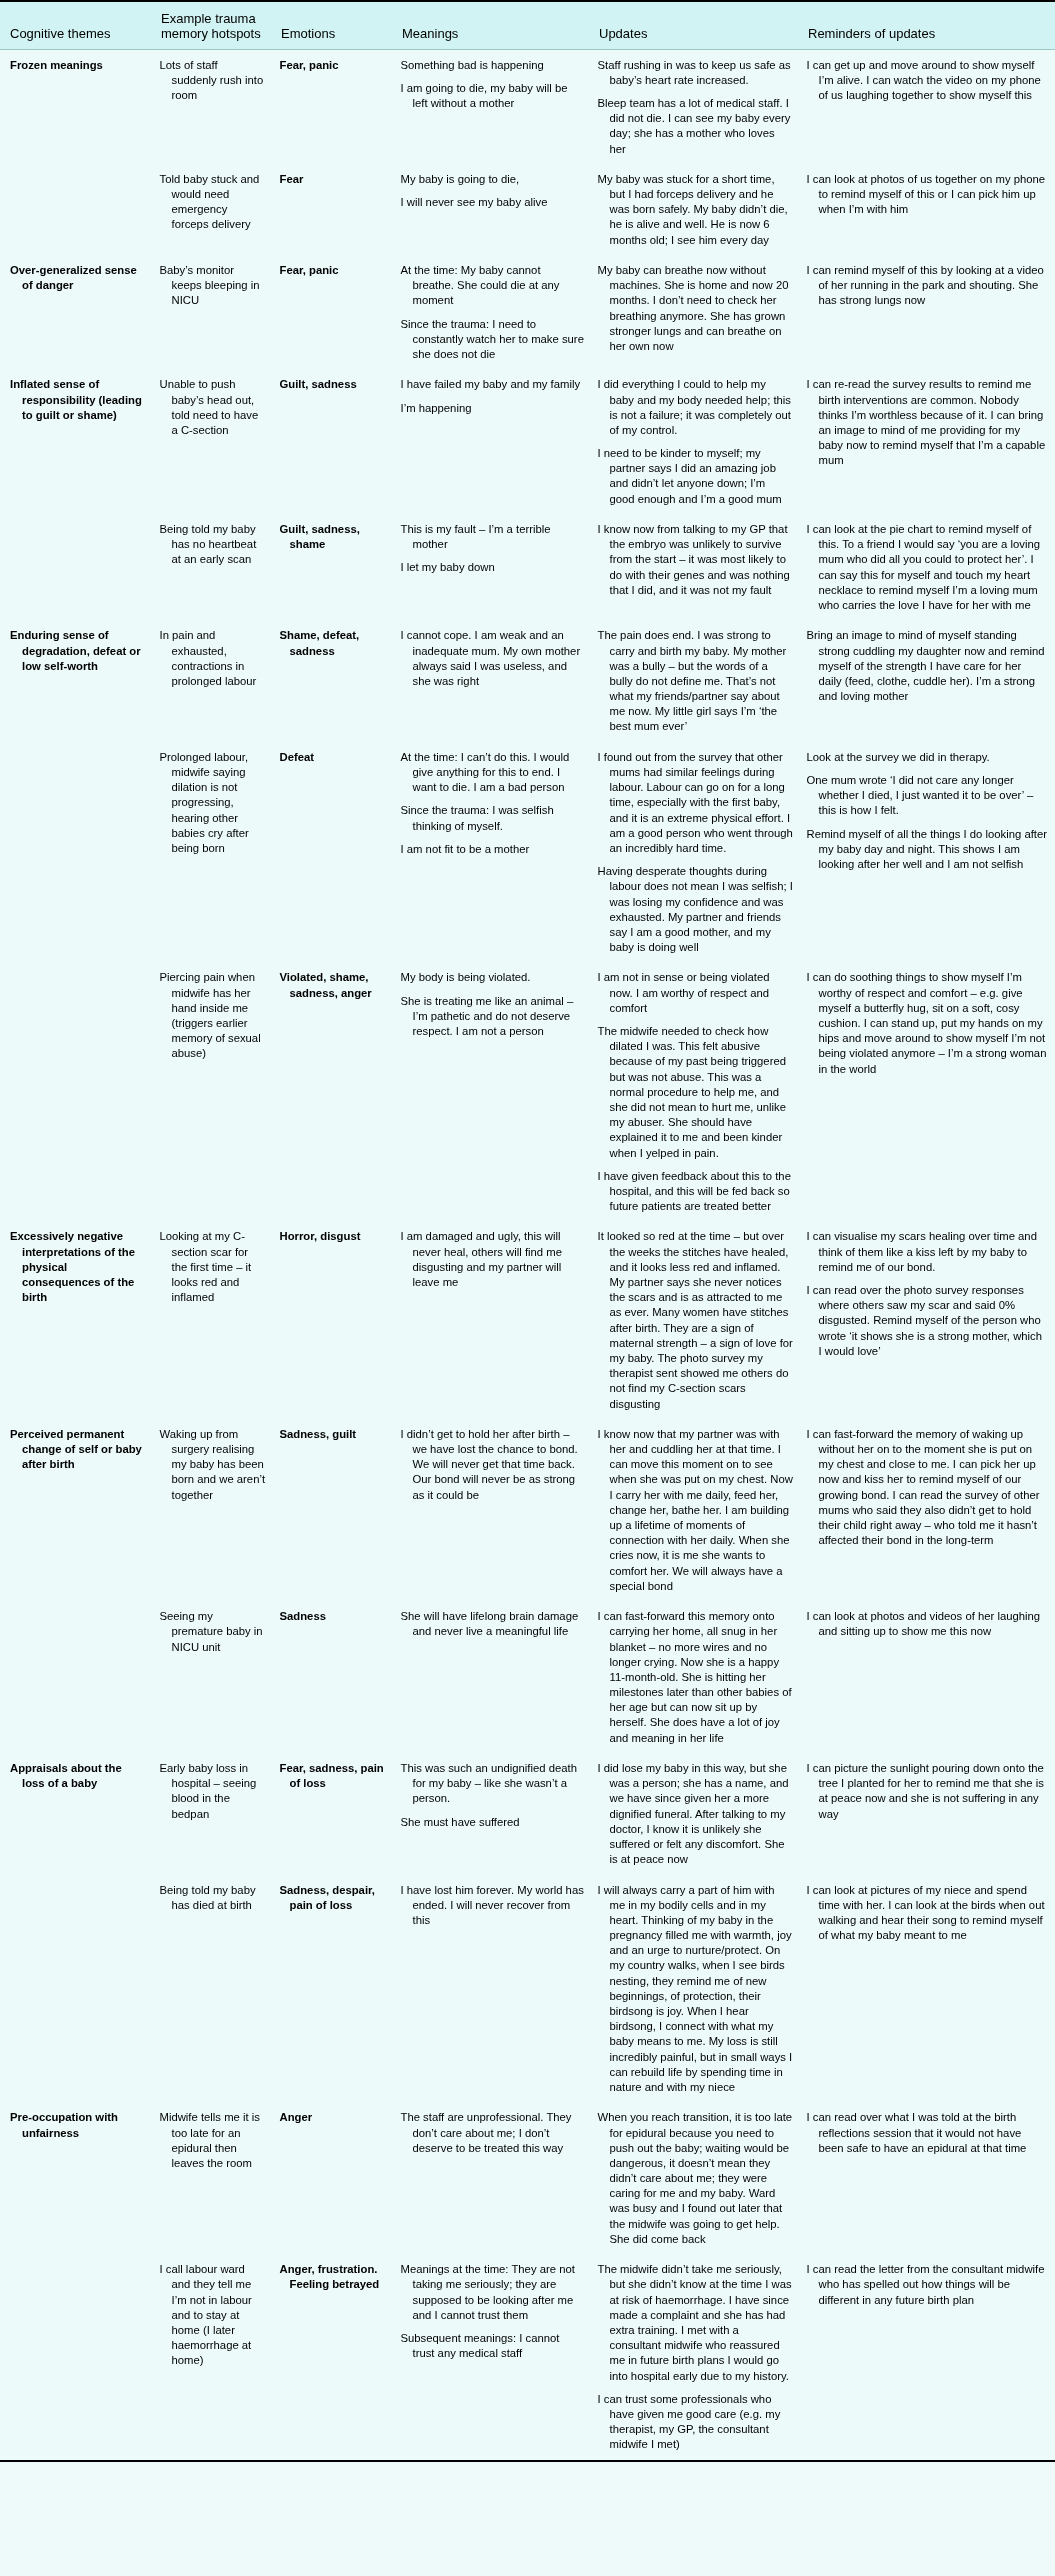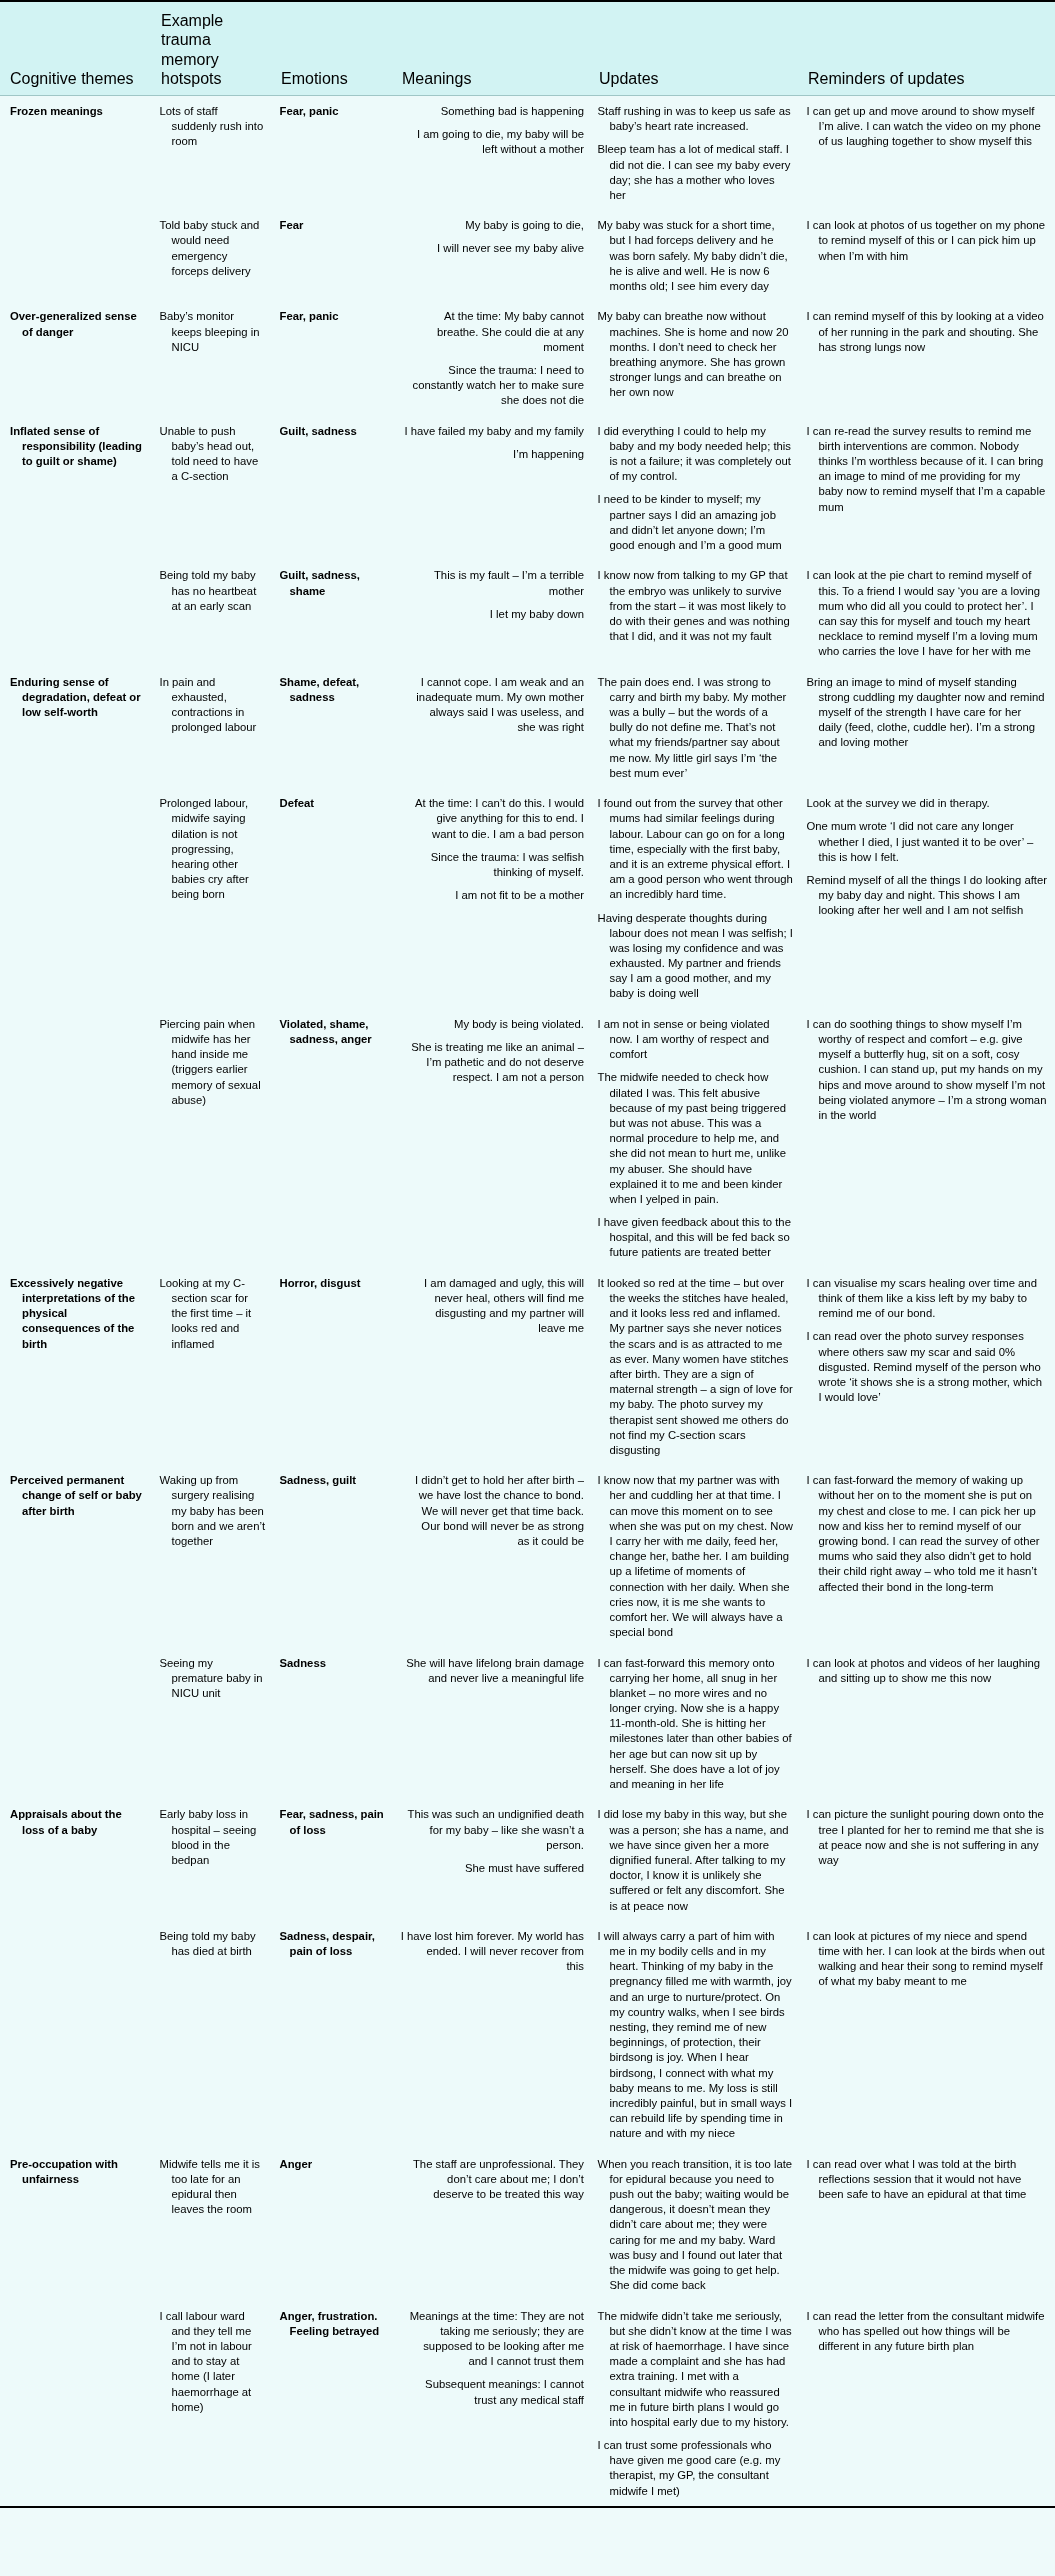--- a/index.html
+++ b/index.html
@@ -20,21 +20,21 @@
     border-bottom: 2.5px solid #000;
   }
   table.data-table {
     width: 1056px;
     border-collapse: collapse;
     table-layout: fixed;
   }
   thead th {
     background: #d2f3f3;
     font-weight: normal;
-    font-size: 16px;
+    font-size: 13px;
     text-align: left;
     vertical-align: bottom;
     padding: 8.5px 10px 6.8px 10px;
     border-bottom: 0.8px solid #9fc6c6;
     line-height: 1.22;
   }
   tbody td {
     background: #edfafa;
     vertical-align: top;
     font-size: 11.3px;
@@ -56,21 +56,21 @@
     margin: 0;
   }
   .para + .para { margin-top: 8px; }
 
   td.theme .para, td.emotion .para {
     font-weight: bold;
   }
   td.theme { padding-right: 5px; }
   td.hotspot { padding-left: 8.5px; padding-right: 5px; }
   td.emotion { padding-left: 8.5px; padding-right: 3.4px; }
-  td.meaning { padding-left: 8.5px; padding-right: 5px; text-align: right; }
+  td.meaning { padding-left: 8.5px; padding-right: 5px; }
   td.update  { padding-left: 8.5px; padding-right: 5px; }
   td.reminder{ padding-left: 8.5px; padding-right: 8.5px; }
 
   
   td.emotion .para { padding-left: 10px; text-indent: -10px; }
 </style>
 </head>
 <body>
 
 <div class="table-wrap">

